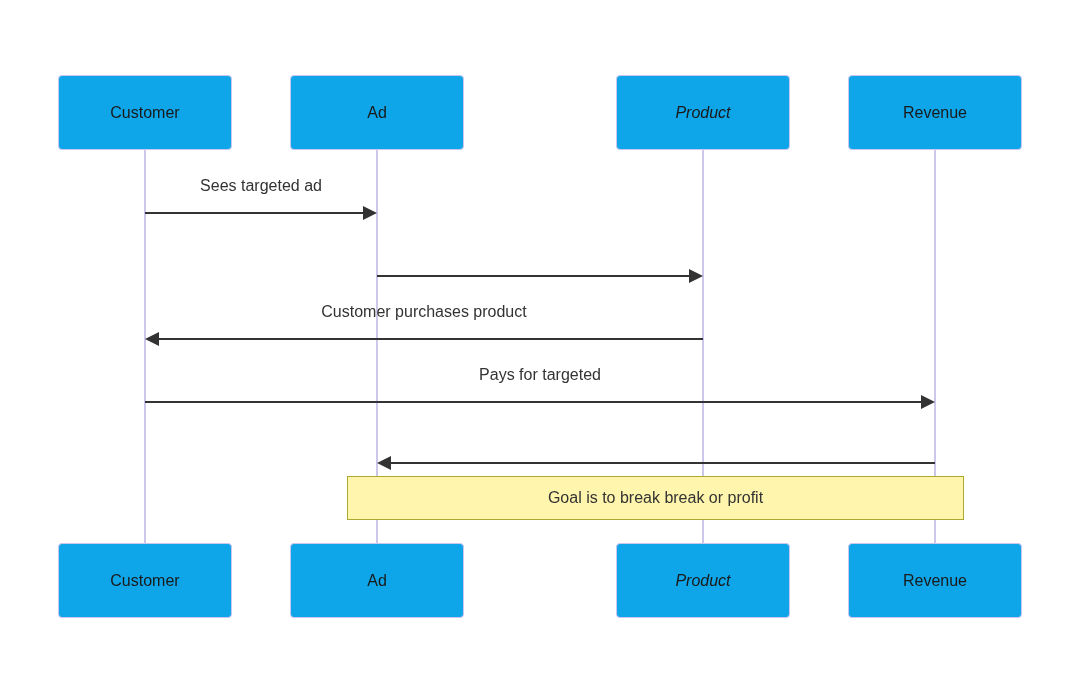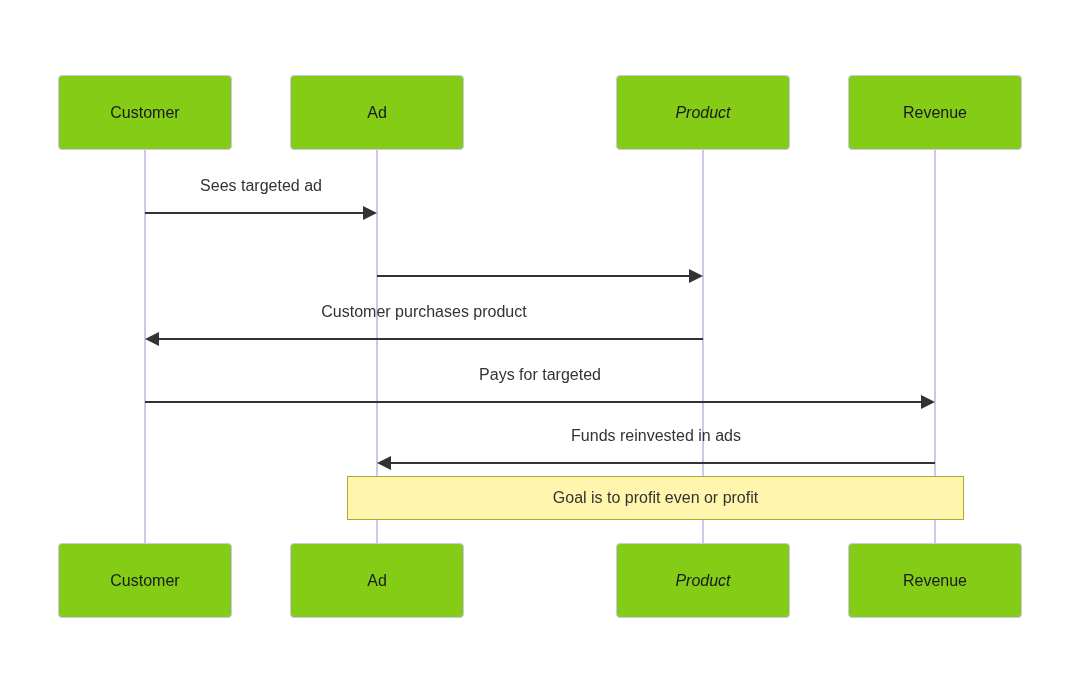--- a/index.html
+++ b/index.html
@@ -26,21 +26,21 @@
   .ll-customer { left: 144px; }
   .ll-ad       { left: 376px; }
   .ll-product  { left: 702px; }
   .ll-revenue  { left: 934px; }
 
   
   .actor {
     position: absolute;
     width: 172px;
     height: 73px;
-    background: #84cc16;
+    background: #0ea5e9;
     border: 1px solid #cbc5f0;
     border-radius: 4px;
     display: flex;
     align-items: center;
     justify-content: center;
     font-size: 16px;
     color: #1a1a1a;
   }
   .row-top    { top: 75px; }
   .row-bottom { top: 543px; }
@@ -153,24 +153,23 @@
   <div class="message m4">
     <div class="msg-line"></div>
     <div class="arrowhead right"></div>
   </div>
   <div class="msg-label lbl4">Pays for targeted</div>
 
   <div class="message m5">
     <div class="msg-line"></div>
     <div class="arrowhead left"></div>
   </div>
-  <div class="msg-label lbl5">Funds reinvested in ads</div>
 
   <div class="note">
-    <span>Goal is to profit even or profit</span>
+    <span>Goal is to break break or profit</span>
   </div>
 
   <div class="actor row-bottom col-customer">
     <span>Customer</span>
   </div>
   <div class="actor row-bottom col-ad">
     <span>Ad</span>
   </div>
   <div class="actor row-bottom col-product">
     <span>Product</span>

